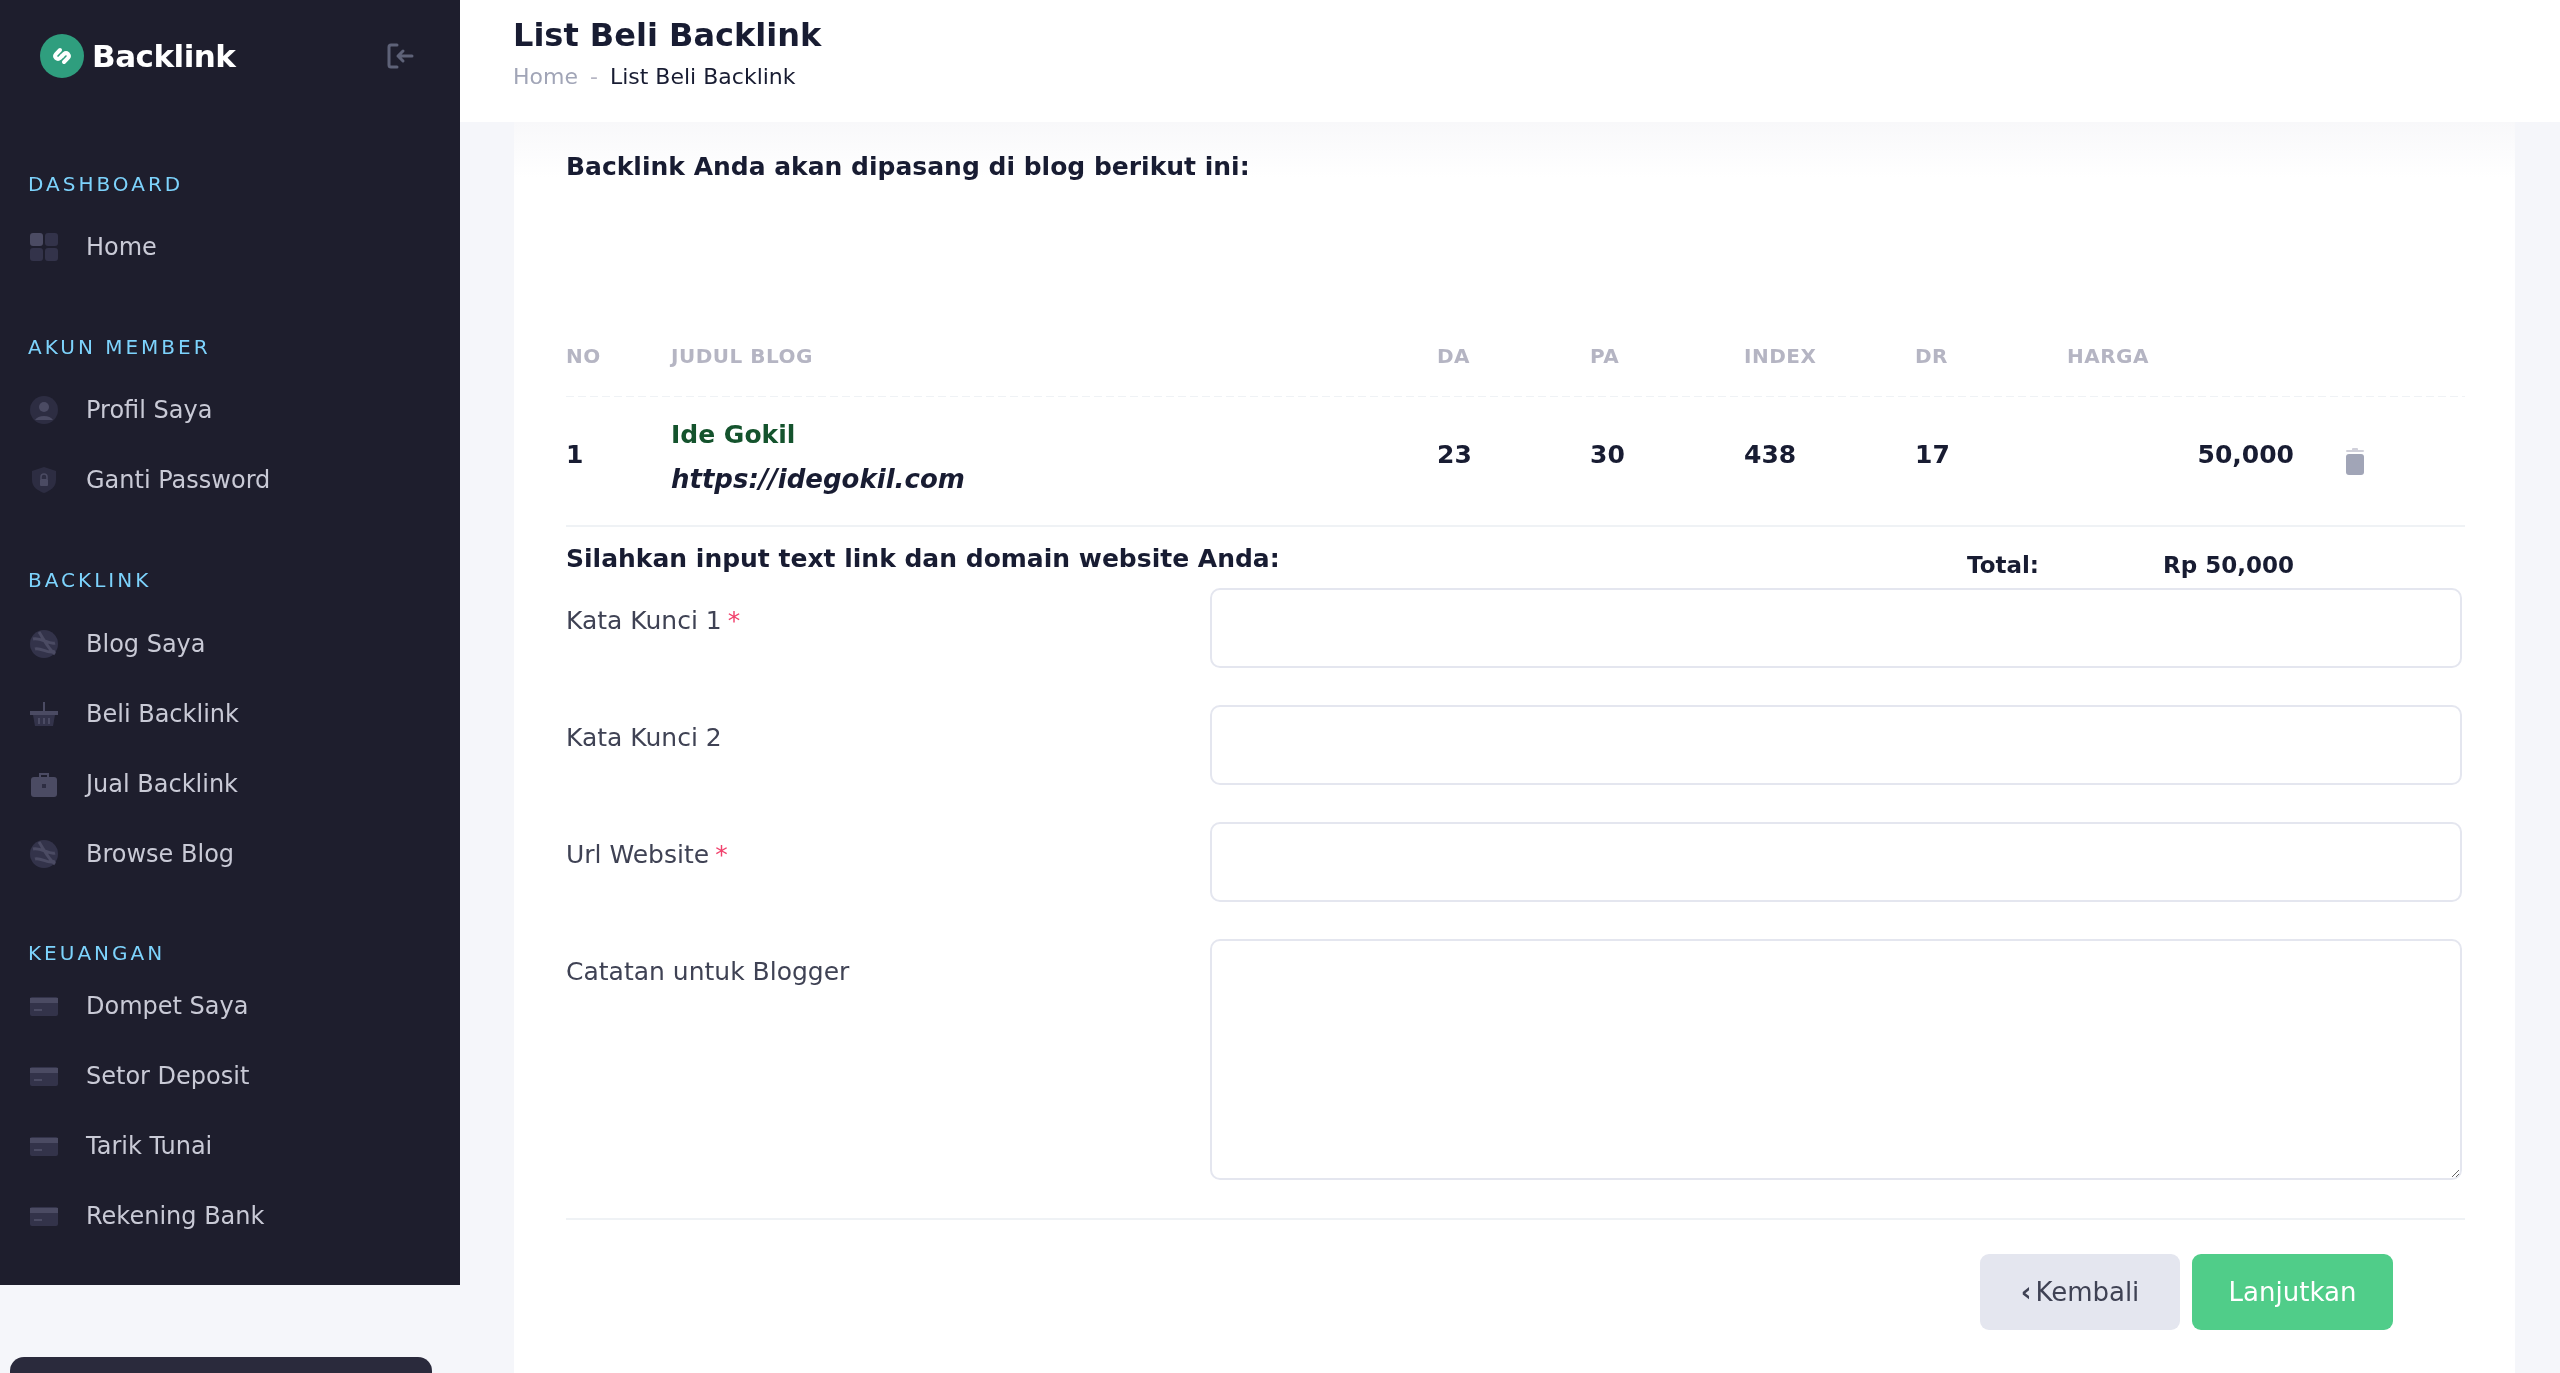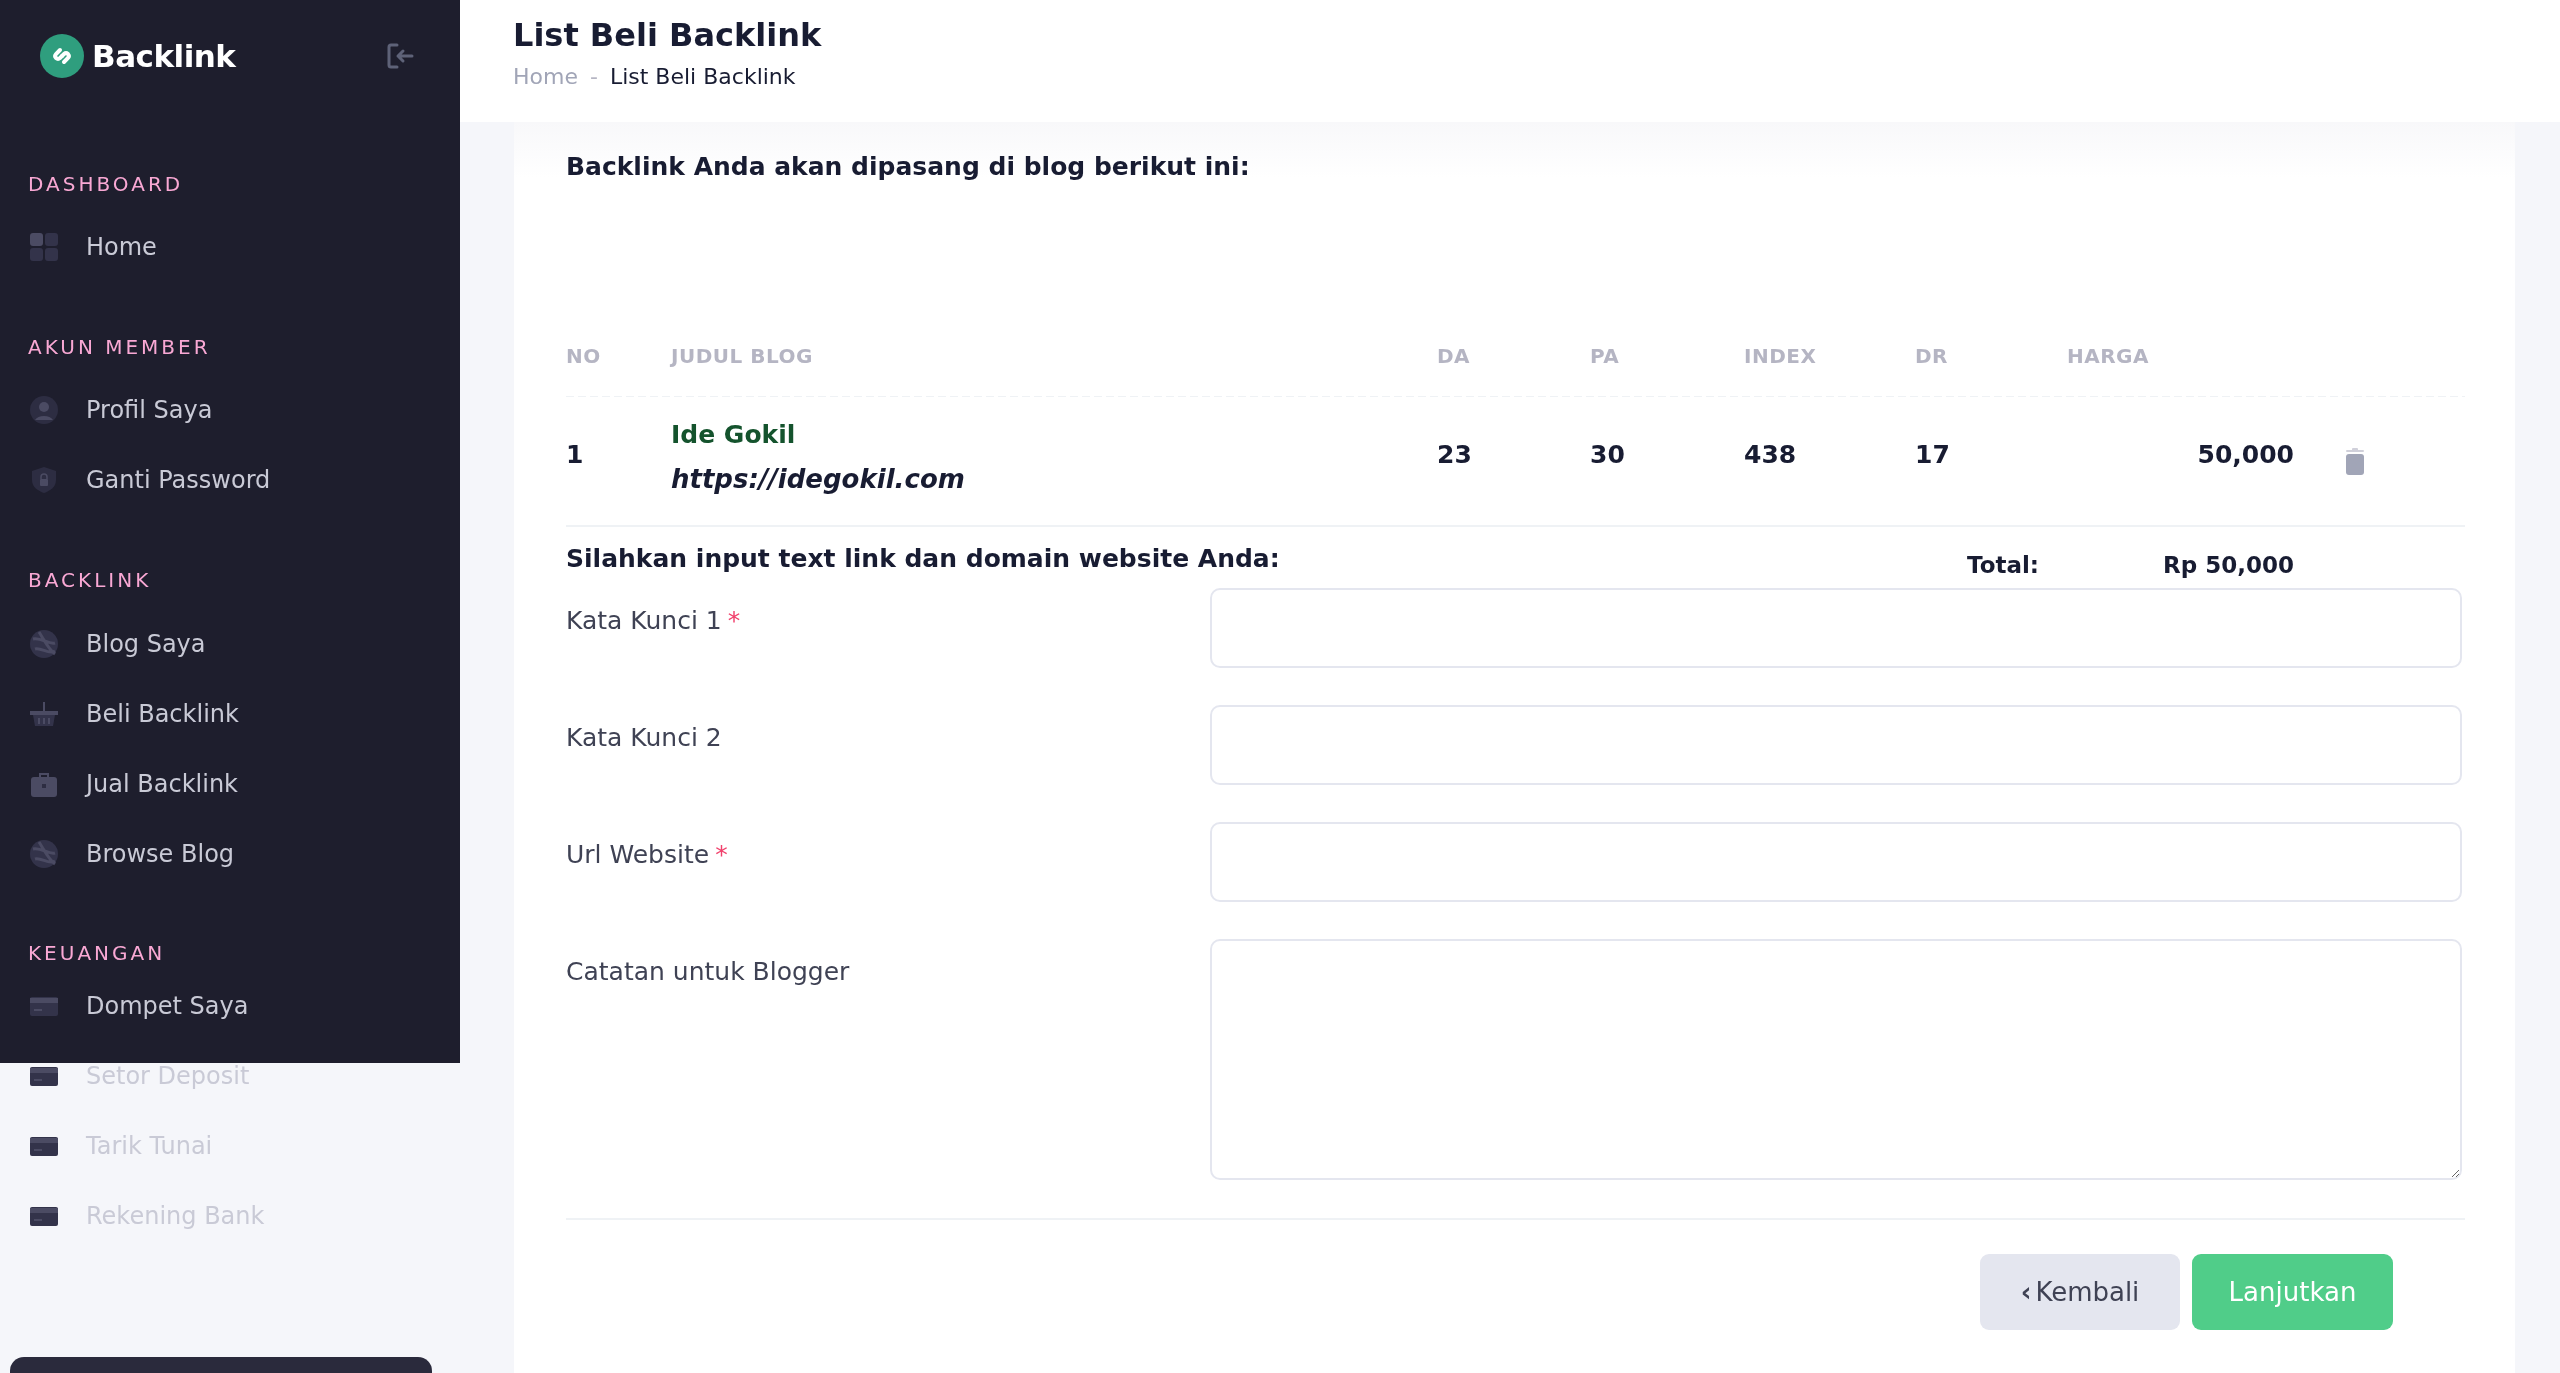--- a/index.html
+++ b/index.html
@@ -1,26 +1,26 @@
 <!DOCTYPE html>
 <html><head>
 <meta charset="utf-8">
 <style>
   * { box-sizing: border-box; margin: 0; padding: 0; }
   html, body { width: 2560px; height: 1373px; overflow: hidden; }
   body { font-family: "DejaVu Sans", sans-serif; background: #f5f6fa; position: relative; color: #181c32; }
 
   
-  .sidebar { position: absolute; left: 0; top: 0; width: 460px; height: 1063px; background: #1e1e2d; }
+  .sidebar { position: absolute; left: 0; top: 0; width: 460px; height: 1285px; background: #1e1e2d; }
   .logo { position: absolute; left: 40px; top: 34px; display: flex; align-items: center; }
   .logo-mark { width: 44px; height: 44px; border-radius: 50%; background: #2f9e7e; display: flex; align-items: center; justify-content: center; }
   .logo-text { margin-left: 8px; font-size: 31px; font-weight: bold; color: #ffffff; letter-spacing: -0.5px; }
   .collapse-btn { position: absolute; left: 384px; top: 40px; width: 32px; height: 32px; display: flex; align-items: center; justify-content: center; cursor: pointer; }
 
-  .section-label { position: absolute; left: 28px; font-size: 20px; color: #f9a8d4; letter-spacing: 3px; }
+  .section-label { position: absolute; left: 28px; font-size: 20px; color: #7dd3fc; letter-spacing: 3px; }
   .nav-item { position: absolute; left: 28px; width: 404px; height: 48px; display: flex; align-items: center; cursor: pointer; }
   .nav-icon { width: 32px; height: 32px; display: flex; align-items: center; justify-content: center; }
   .nav-label { margin-left: 26px; font-size: 24px; color: #c9cad6; }
   .sidebar-footer { position: absolute; left: 10px; top: 1357px; width: 422px; height: 30px; background: #2a2a3c; border-radius: 14px; }
 
   
   .header { position: absolute; left: 460px; top: 0; width: 2100px; height: 122px; background: #ffffff; padding-left: 16px; }
   .page-title { position: absolute; left: 53px; top: 16px; font-size: 32px; font-weight: bold; color: #181c32; }
   .breadcrumb { position: absolute; left: 53px; top: 64px; font-size: 22px; display: flex; align-items: center; }
   .bc-home { color: #a1a5b7; cursor: pointer; }

